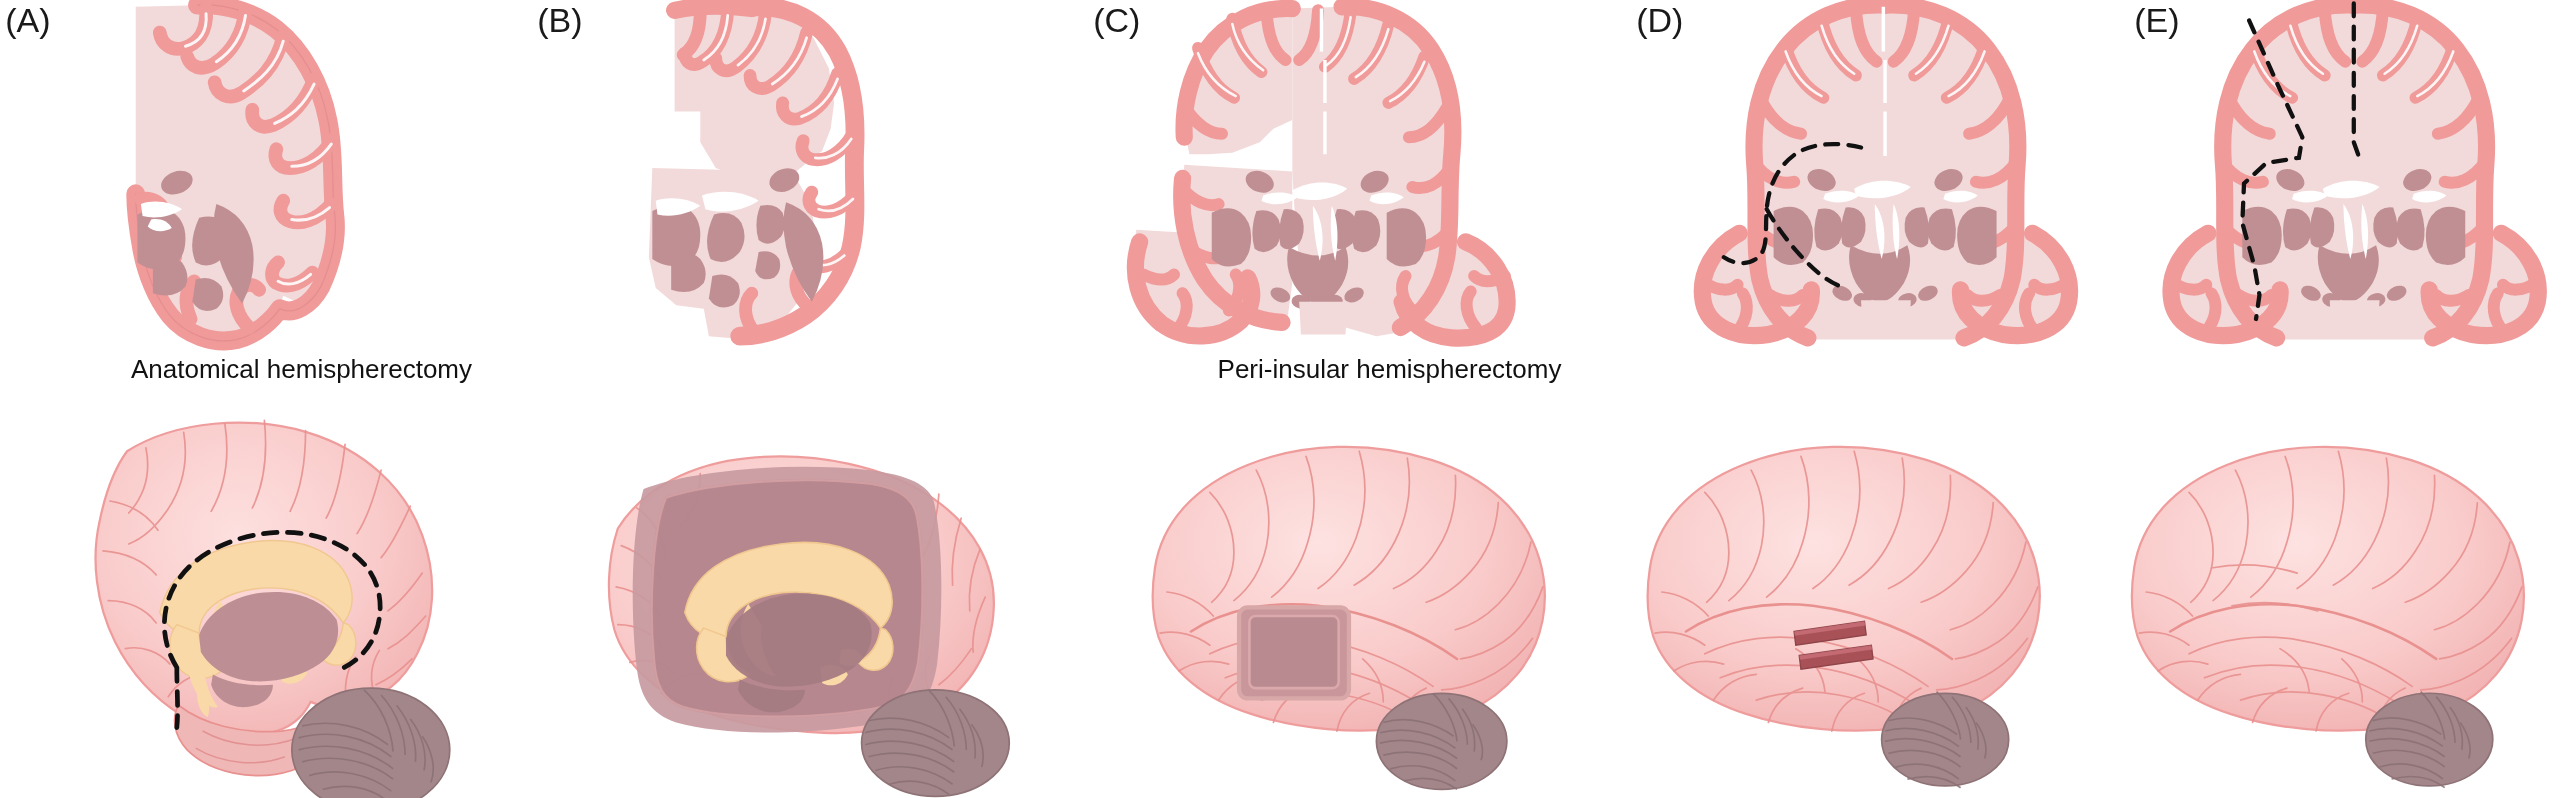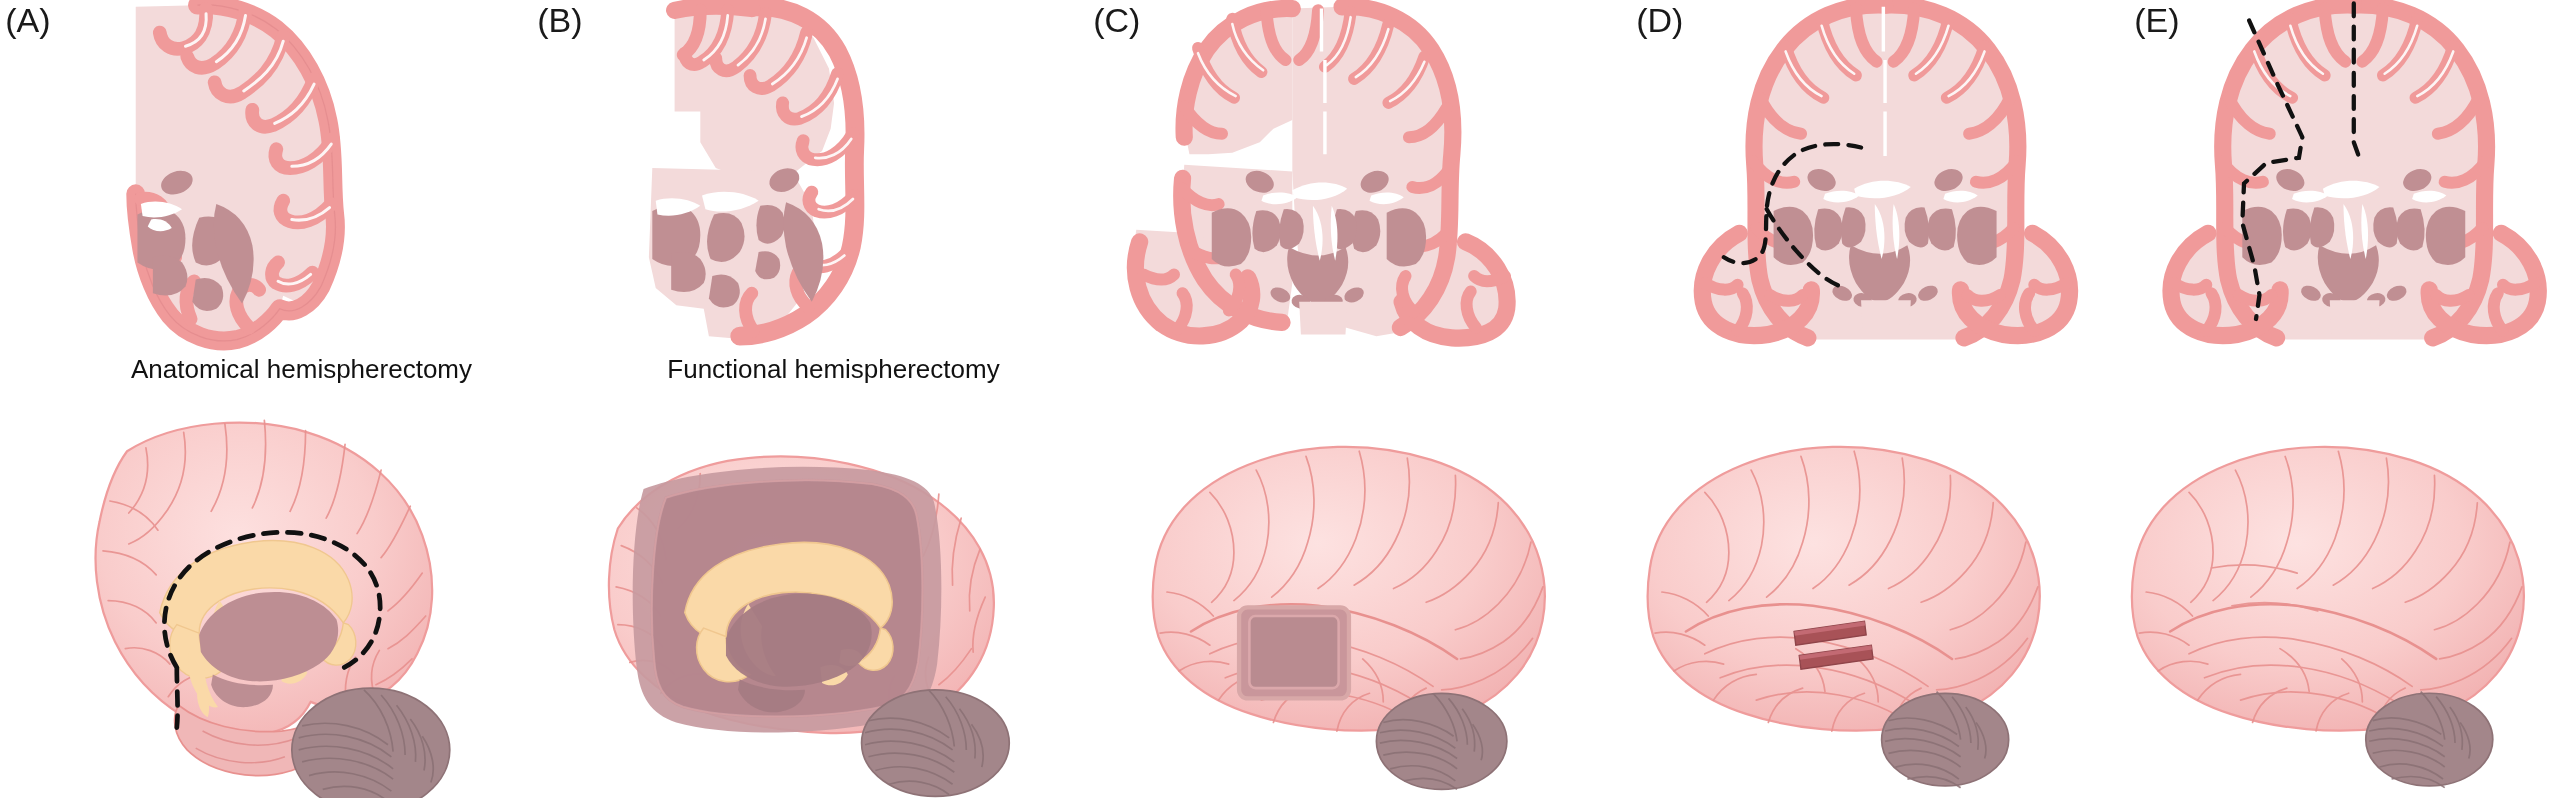--- a/index.html
+++ b/index.html
@@ -232,21 +232,20 @@
             <path d="M266 240 q18 -4 26 8 q6 16 -2 28 q-14 14 -26 4 q-6 -20 2 -40 Z"></path>
             <path d="M264 294 q16 -4 24 8 q4 14 -6 22 q-16 6 -22 -8 Z"></path>
             <path d="M296 236 q34 12 42 48 q6 34 -12 68 q-22 -30 -30 -64 q-6 -30 0 -52 Z"></path>
           </g>
           <path d="M144 234 C162 228 184 232 196 240 C182 250 162 254 146 250 Z" fill="#ffffff"></path>
           <path d="M198 228 C220 220 248 224 264 234 C246 246 220 250 202 244 Z" fill="#ffffff"></path>
         </g>
       </svg>
     </div>
 
-    <div class="caption">Functional hemispherectomy</div>
 
     <div class="lateral-slot">
       <svg width="515" height="408" viewBox="0 0 600 475">
         <defs>
           <radialGradient id="gB" cx="40%" cy="36%" r="70%">
             <stop offset="0%" stop-color="#fde0df"></stop>
             <stop offset="62%" stop-color="#f9cccb"></stop>
             <stop offset="100%" stop-color="#f3b6b6"></stop>
           </radialGradient>
         </defs>
@@ -401,20 +400,21 @@
           <path d="M262 240 C274 256 276 282 270 304 C264 282 262 258 262 240 Z" fill="#ffffff"></path>
           <path d="M284 240 C292 258 292 282 288 304 C282 282 282 258 284 240 Z" fill="#ffffff"></path>
 
           <path d="M272 10 L272 60 M276 70 L276 120 M276 130 L276 180" stroke="#ffffff" stroke-width="4" fill="none"></path>
 
           <path d="M246 352 L248 390 L300 390 L302 352 Z" fill="#f3dada"></path>
         </g>
       </svg>
     </div>
 
+    <div class="caption">Peri-insular hemispherectomy</div>
 
     <div class="lateral-slot">
       <svg width="515" height="408" viewBox="0 0 600 475">
         <defs>
           <radialGradient id="gC" cx="42%" cy="34%" r="70%">
             <stop offset="0%" stop-color="#fde2e1"></stop>
             <stop offset="60%" stop-color="#f9cccb"></stop>
             <stop offset="100%" stop-color="#f2b3b3"></stop>
           </radialGradient>
         </defs>

